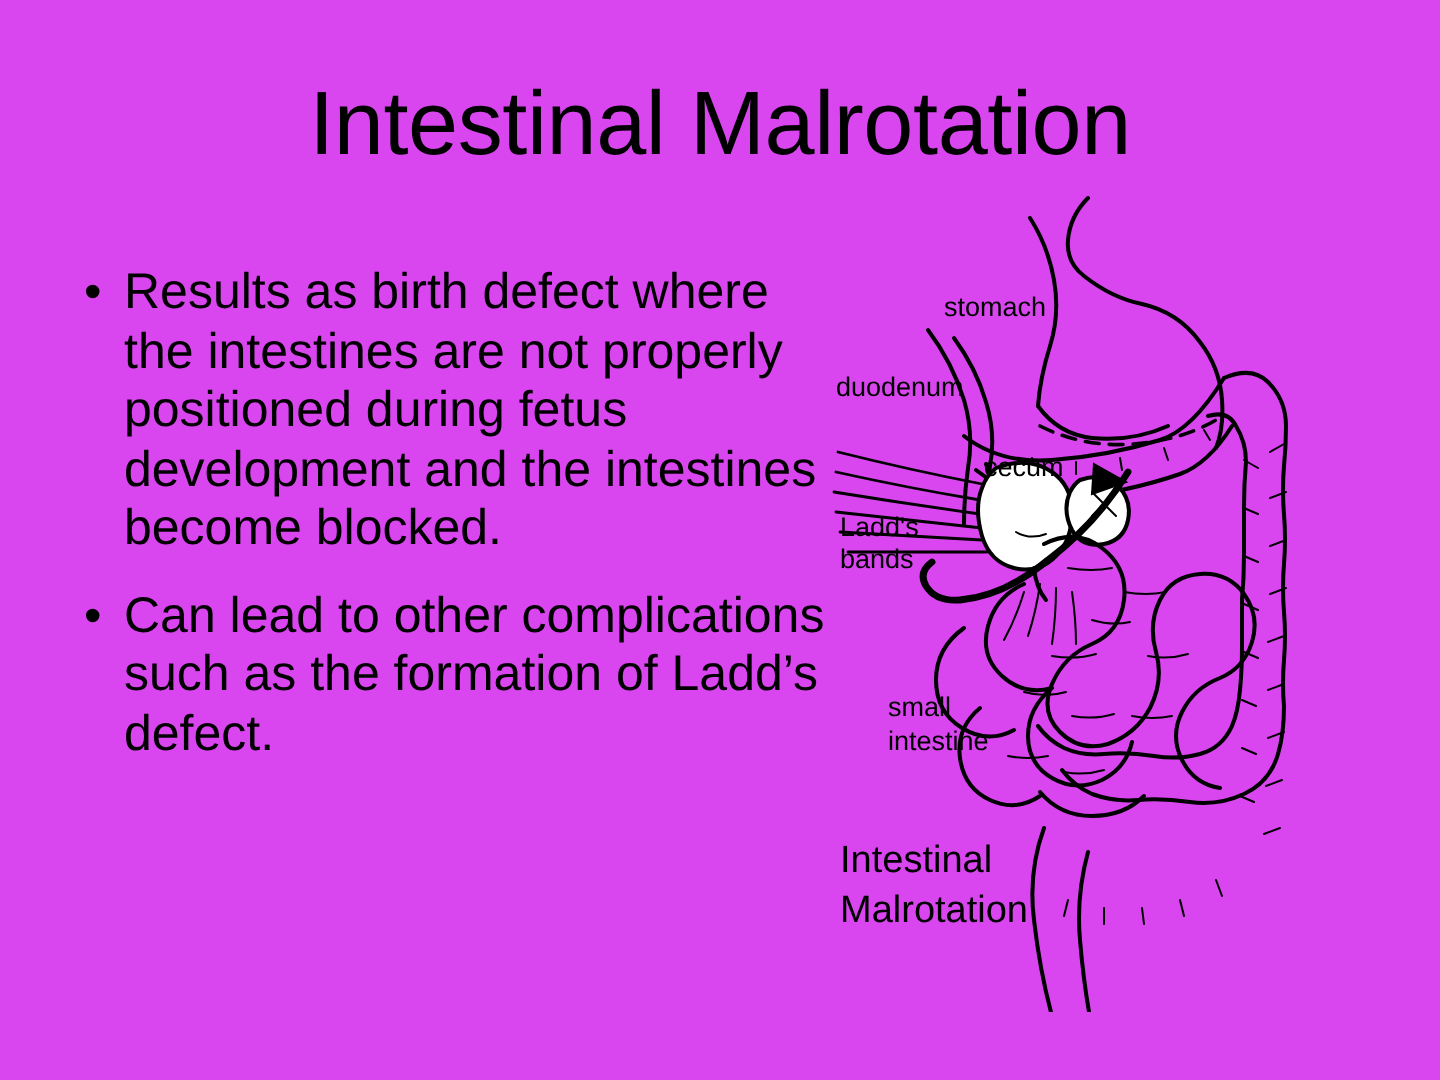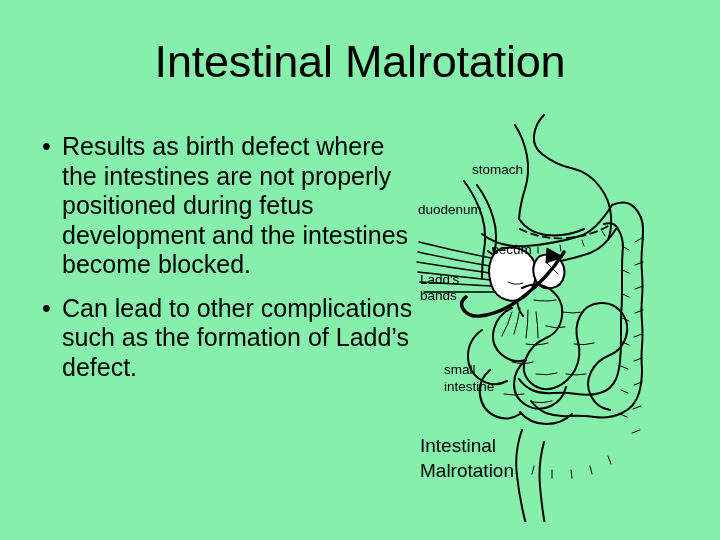--- a/index.html
+++ b/index.html
@@ -4,21 +4,21 @@
 <style>
   html, body {
     margin: 0;
     padding: 0;
     background: #ffffff;
   }
   #slide {
     position: relative;
     width: 720px;
     height: 540px;
-    background: #86efac;
+    background: #d946ef;
     overflow: hidden;
     font-family: "Liberation Sans", sans-serif;
     color: #000000;
   }
 
   
   #slide-title {
     position: absolute;
     left: 0;
     top: 36px;
@@ -57,21 +57,21 @@
     left: 6px;
     top: 0;
     font-size: 25px;
     line-height: 29.5px;
   }
 
   
   #figure {
     position: absolute;
     left: 416px;
-    top: 112px;
+    top: 96px;
     width: 300px;
     height: 410px;
   }
   #figure svg {
     display: block;
     width: 300px;
     height: 410px;
   }
   .fig-label {
     font-family: "Liberation Sans", sans-serif;

